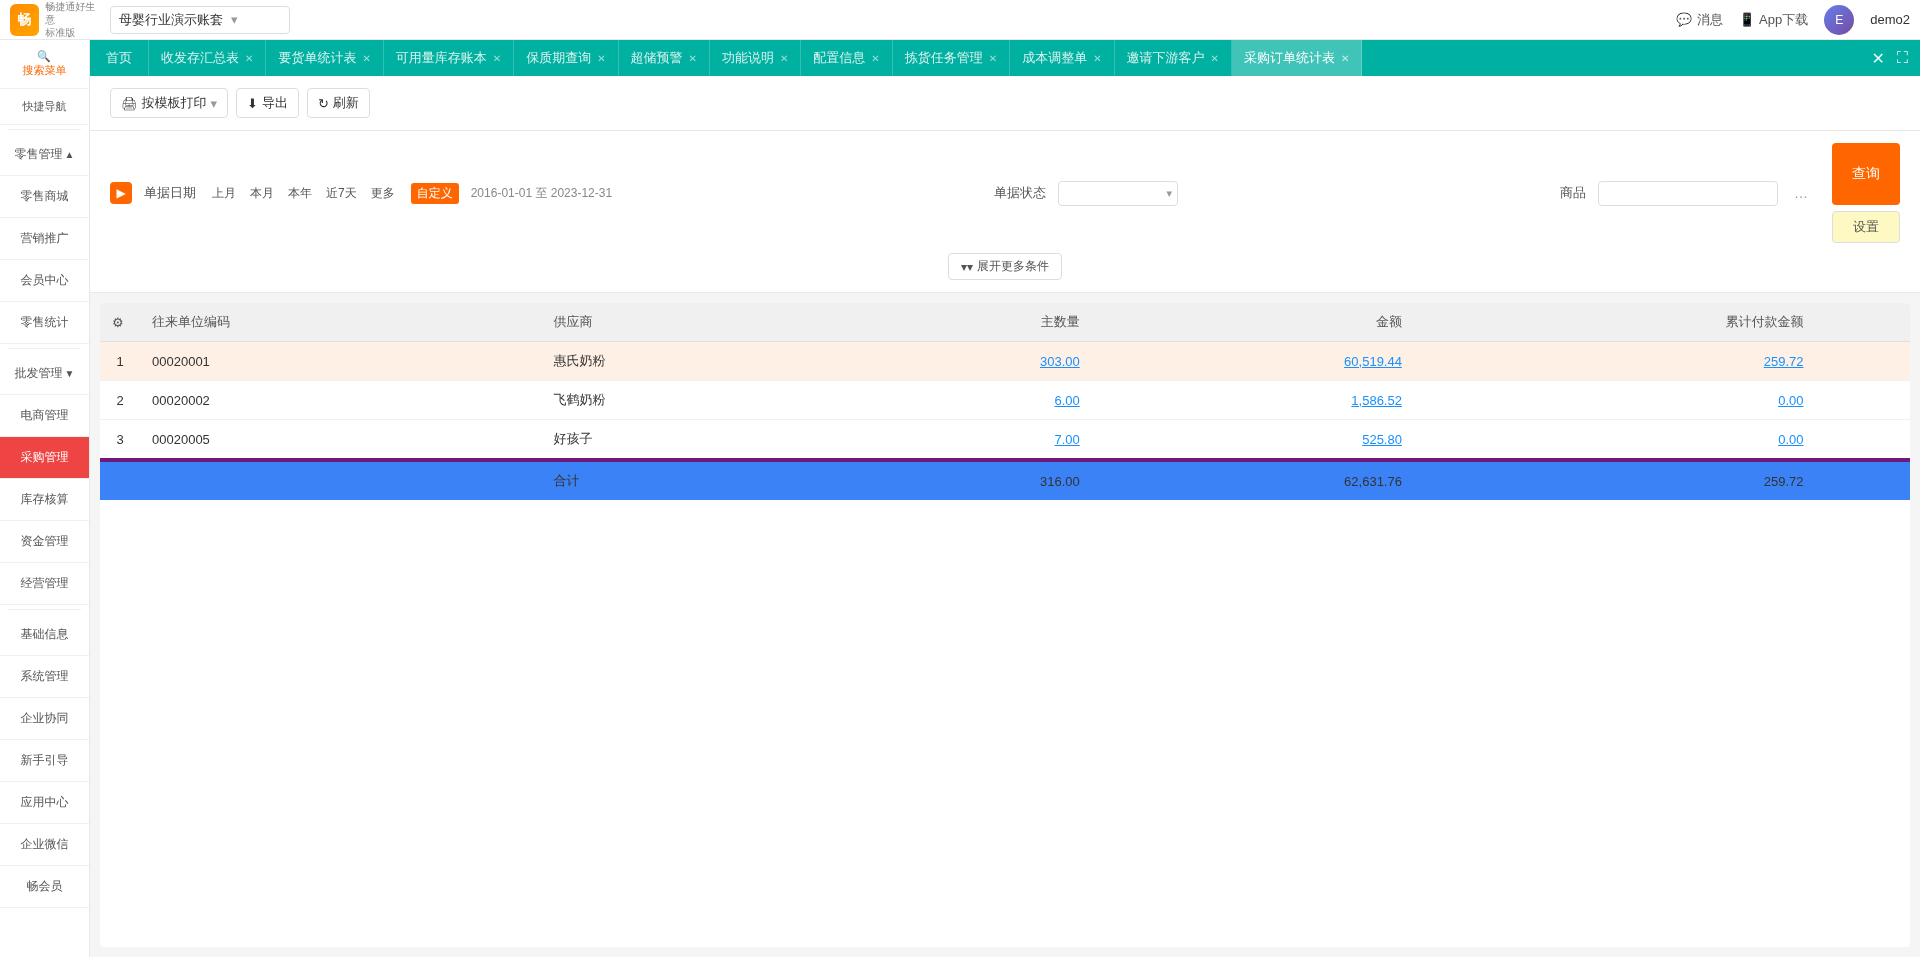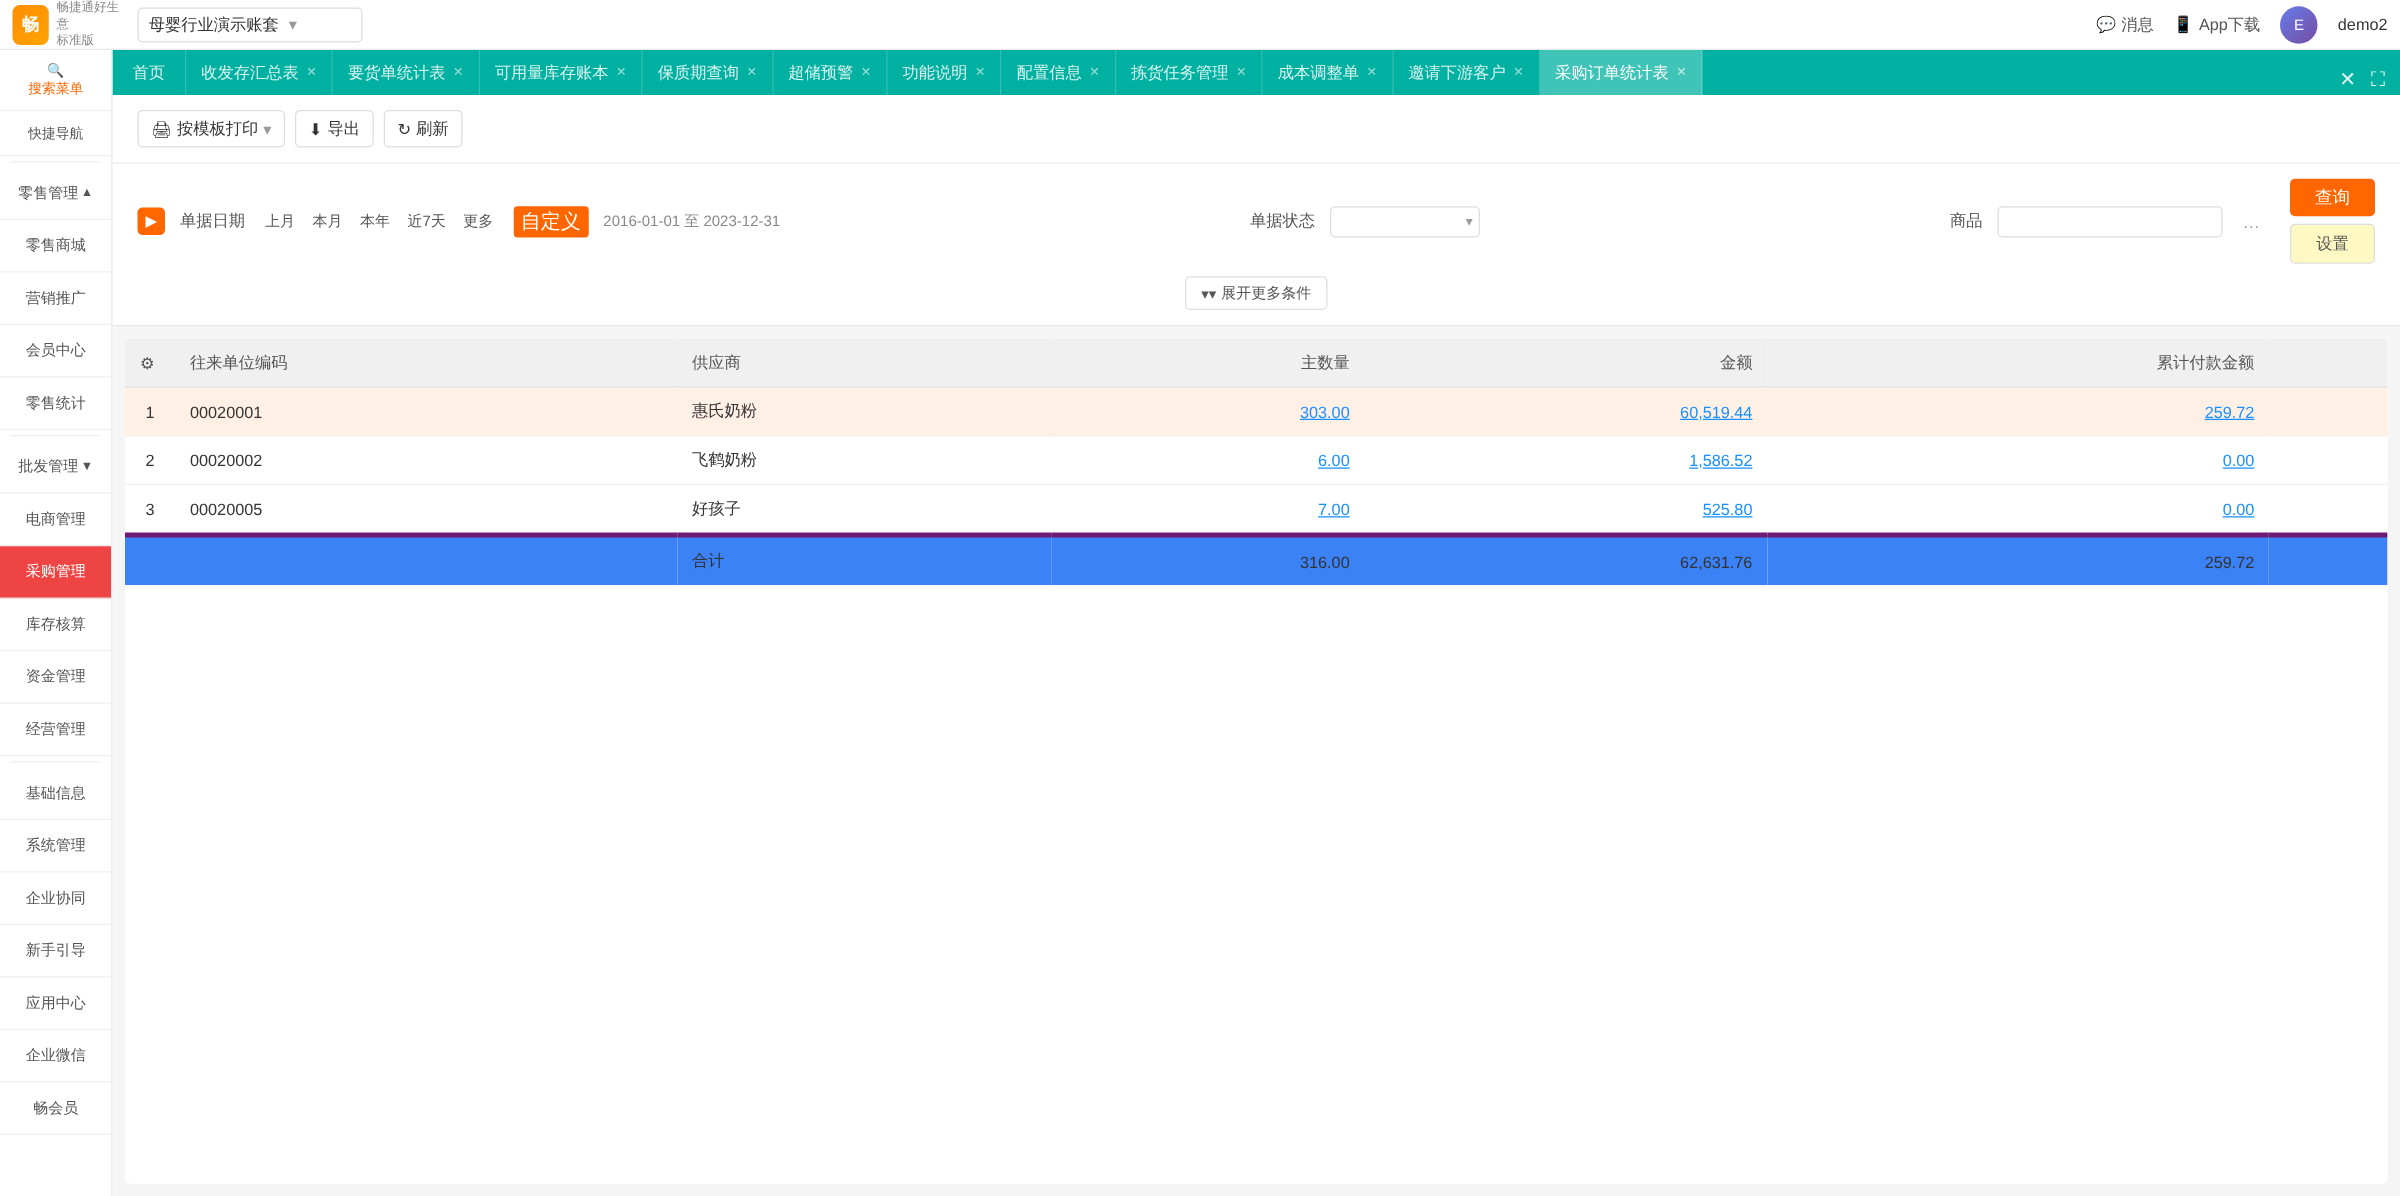--- a/index.html
+++ b/index.html
@@ -24,21 +24,21 @@
     
     .sidebar { width: 90px; background: #fff; border-right: 1px solid #e8e8e8; display: flex; flex-direction: column; overflow-y: auto; flex-shrink: 0; }
     .sidebar-item { padding: 12px 4px; text-align: center; cursor: pointer; font-size: 12px; color: #555; border-bottom: 1px solid #f0f0f0; }
     .sidebar-item.active { background: #ef4444; color: white; }
     .sidebar-item.has-sub { display: flex; align-items: center; justify-content: center; gap: 2px; }
 
     
     .content-area { flex: 1; display: flex; flex-direction: column; overflow: hidden; }
 
     
-    .nav-tabs { background: #00b0a0; display: flex; align-items: flex-end; height: 36px; overflow: hidden; flex-shrink: 0; }
+    .nav-tabs { background: #00b0a0; display: flex; align-items: center; height: 36px; overflow: hidden; flex-shrink: 0; }
     .nav-tab { display: flex; align-items: center; gap: 4px; padding: 0 12px; height: 36px; color: rgba(255,255,255,0.85); cursor: pointer; font-size: 13px; white-space: nowrap; border-right: 1px solid rgba(255,255,255,0.2); }
     .nav-tab.home-tab { padding: 0 16px; font-weight: 500; }
     .nav-tab.active { background: rgba(255,255,255,0.25); color: white; }
     .nav-tab .close-x { font-size: 10px; opacity: 0.7; margin-left: 2px; }
     .nav-tabs-end { margin-left: auto; display: flex; align-items: center; gap: 4px; padding: 0 8px; }
     .nav-end-btn { color: rgba(255,255,255,0.9); cursor: pointer; font-size: 16px; padding: 2px 4px; }
 
     
     .page-content { flex: 1; background: #f5f5f5; overflow: hidden; display: flex; flex-direction: column; }
     .page-title { font-size: 18px; font-weight: 600; color: #333; padding-bottom: 12px; }
@@ -47,29 +47,29 @@
     .btn-export { display: flex; align-items: center; gap: 4px; border: 1px solid #ddd; background: white; padding: 5px 10px; border-radius: 4px; cursor: pointer; font-size: 13px; }
     .btn-refresh { display: flex; align-items: center; gap: 4px; border: 1px solid #ddd; background: white; padding: 5px 10px; border-radius: 4px; cursor: pointer; font-size: 13px; }
 
     
     .filter-area { background: white; padding: 12px 20px; border-bottom: 1px solid #e8e8e8; }
     .filter-row { display: flex; align-items: center; gap: 12px; flex-wrap: wrap; }
     .filter-toggle { width: 22px; height: 22px; background: #ff6600; color: white; display: flex; align-items: center; justify-content: center; border-radius: 4px; cursor: pointer; font-size: 12px; flex-shrink: 0; }
     .filter-label { font-size: 13px; color: #555; white-space: nowrap; }
     .date-shortcuts { display: flex; gap: 6px; }
     .date-shortcut { font-size: 12px; color: #555; cursor: pointer; padding: 2px 4px; }
-    .date-tag { font-size: 16px; background: #ff6600; color: white; padding: 2px 6px; border-radius: 3px; }
+    .date-tag { font-size: 12px; background: #ff6600; color: white; padding: 2px 6px; border-radius: 3px; }
     .date-range { font-size: 12px; color: #888; }
     .filter-select { border: 1px solid #ddd; border-radius: 4px; padding: 4px 24px 4px 8px; font-size: 13px; color: #333; background: white; min-width: 120px; appearance: none; position: relative; cursor: pointer; }
     .select-wrapper { position: relative; display: inline-block; }
     .select-wrapper::after { content: '▾'; position: absolute; right: 6px; top: 50%; transform: translateY(-50%); pointer-events: none; color: #999; font-size: 11px; }
     .filter-input { border: 1px solid #ddd; border-radius: 4px; padding: 4px 8px; font-size: 13px; color: #333; width: 200px; }
     .filter-row-2 { margin-top: 10px; display: flex; justify-content: center; }
     .expand-more { display: flex; align-items: center; gap: 4px; border: 1px solid #ddd; padding: 4px 12px; border-radius: 4px; cursor: pointer; font-size: 12px; color: #555; background: white; }
-    .btn-search { background: #ff6600; color: white; border: none; padding: 6px 20px; border-radius: 4px; cursor: pointer; font-size: 14px; font-weight: 500; }
+    .btn-search { background: #ff6600; color: white; border: none; padding: 22px 20px; border-radius: 4px; cursor: pointer; font-size: 14px; font-weight: 500; }
     .btn-settings { border: 1px solid #ddd; background: #fef9c3; padding: 6px 14px; border-radius: 4px; cursor: pointer; font-size: 13px; color: #555; }
 
     
     .table-area { flex: 1; background: white; margin: 10px; border-radius: 4px; overflow: hidden; display: flex; flex-direction: column; }
     table { width: 100%; border-collapse: collapse; }
     .table-header { background: #f0f0f0; }
     .table-header th { padding: 10px 12px; text-align: left; font-weight: 500; color: #555; font-size: 13px; border-bottom: 1px solid #e0e0e0; }
     .table-header th.right { text-align: right; }
     tbody tr { border-bottom: 1px solid #f0f0f0; }
     tbody tr.selected { background: #fff0e6; }

